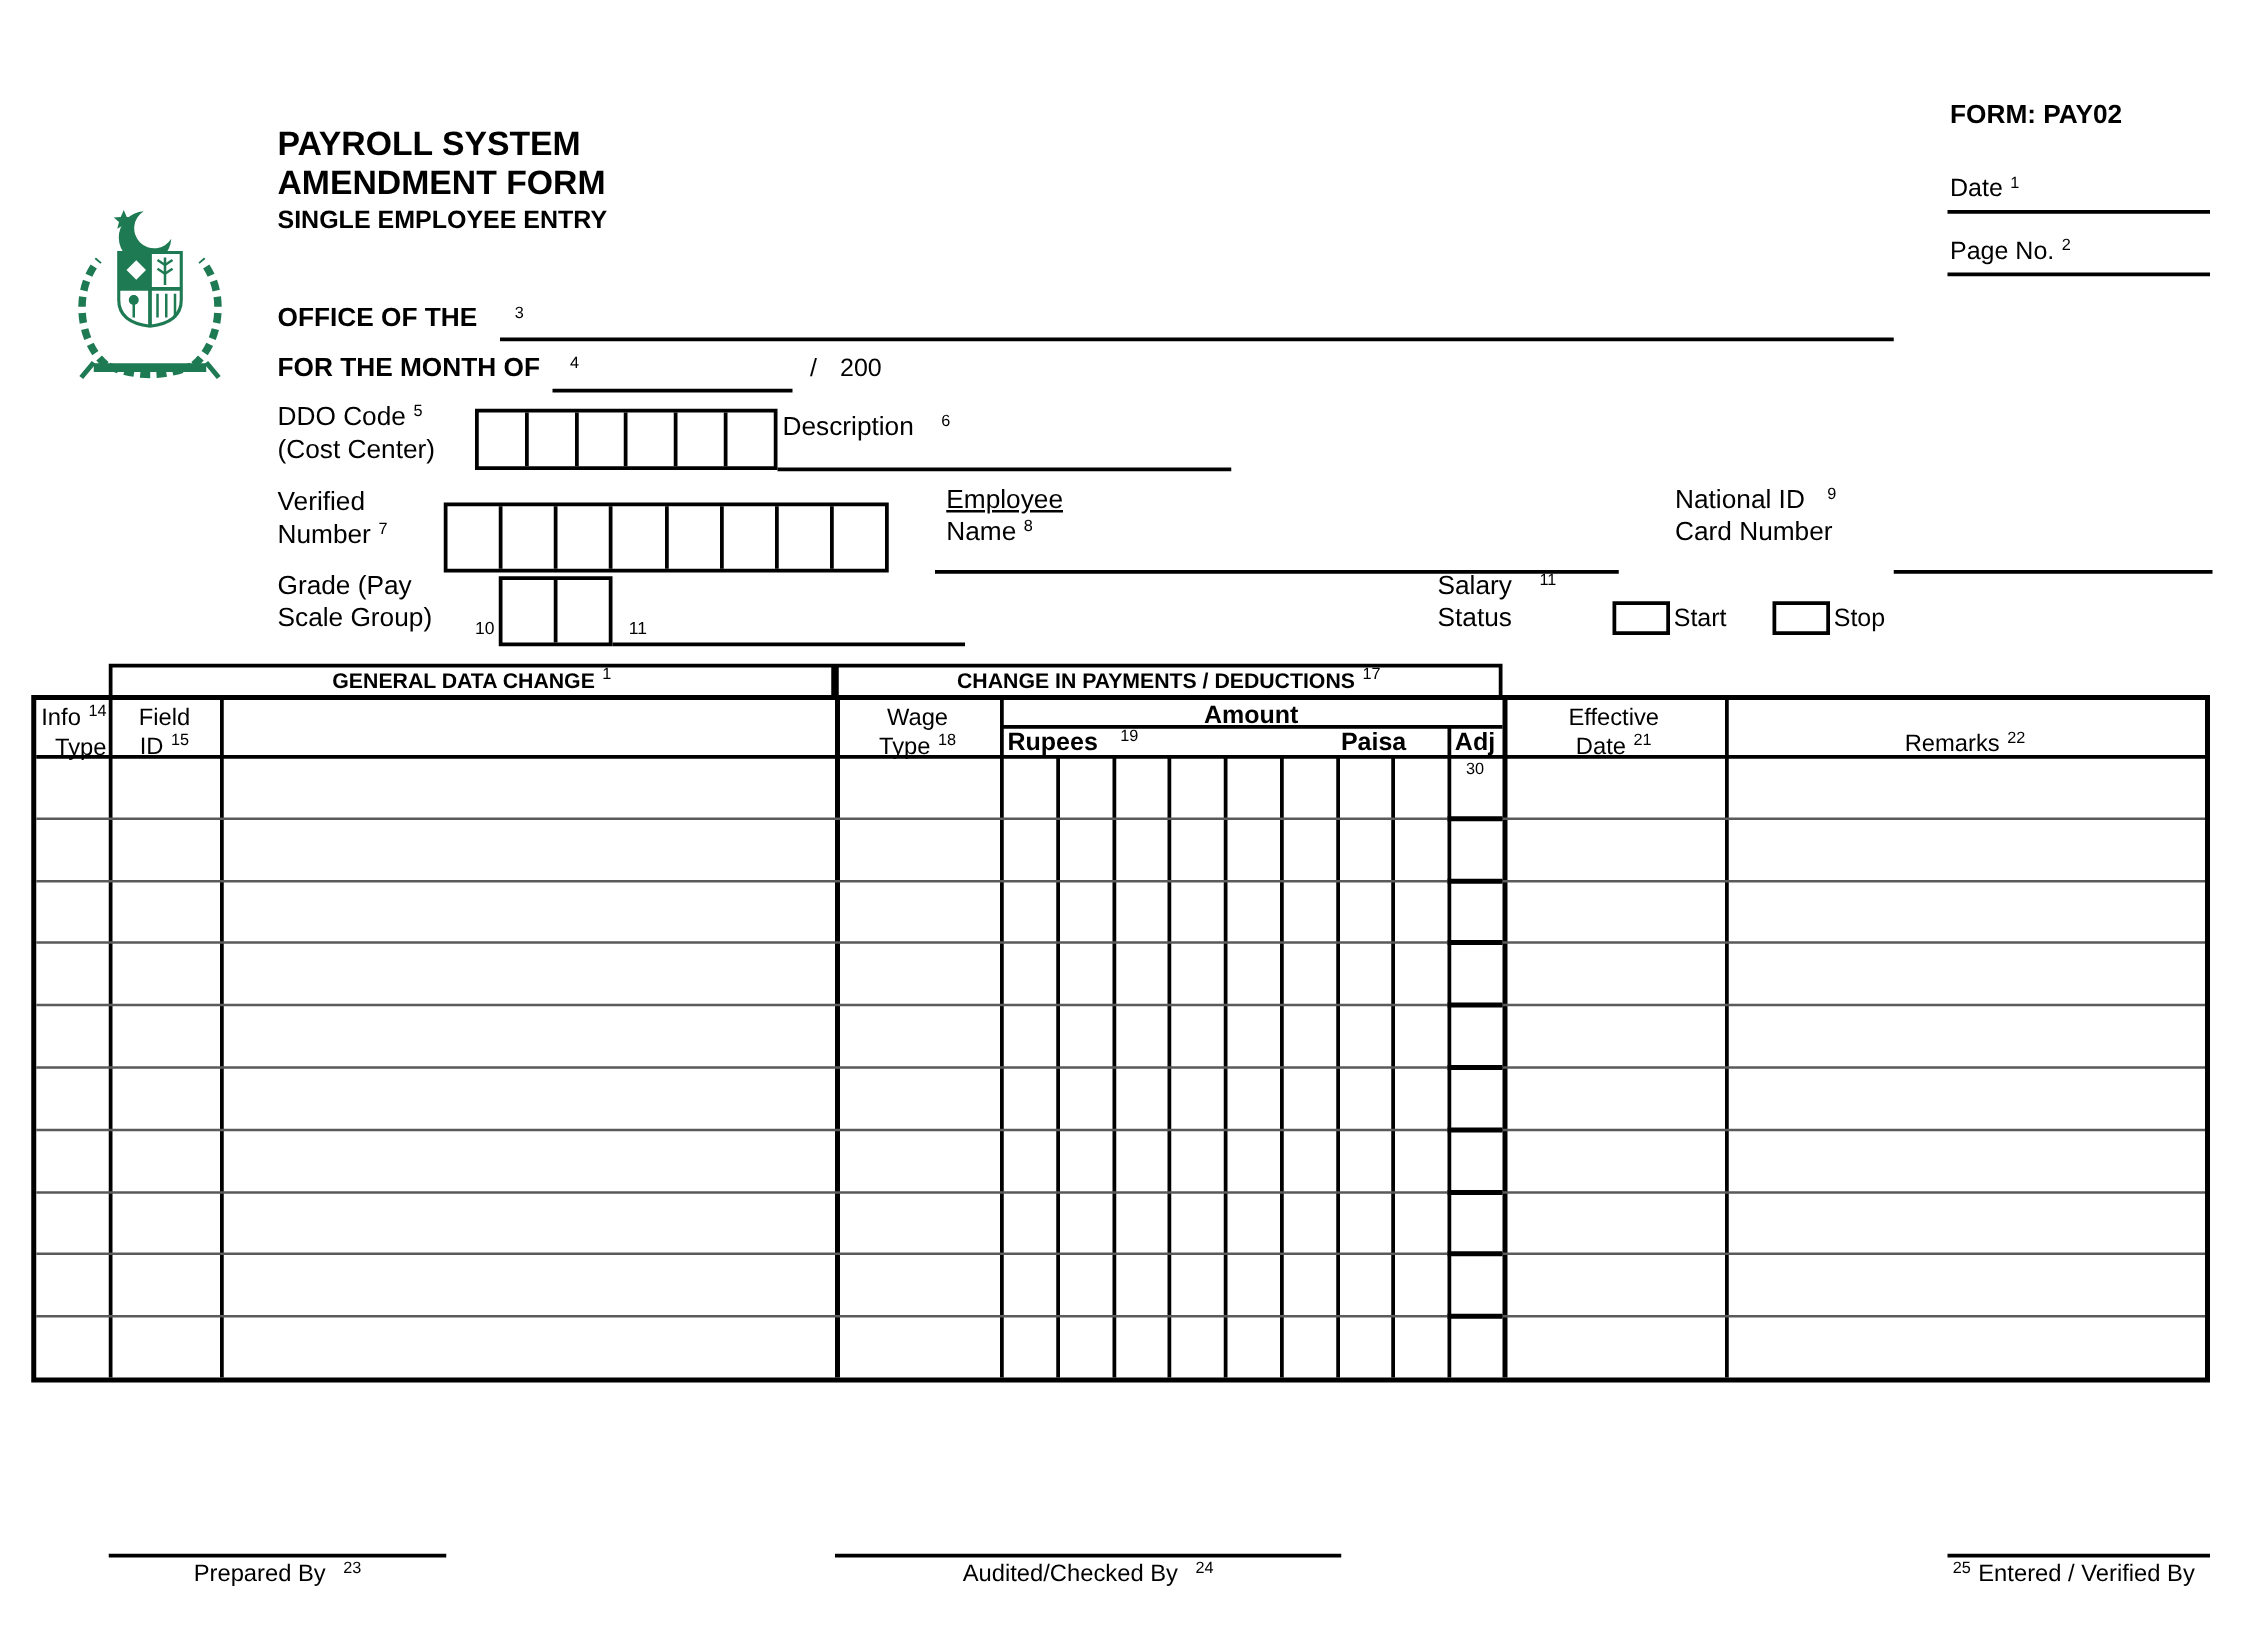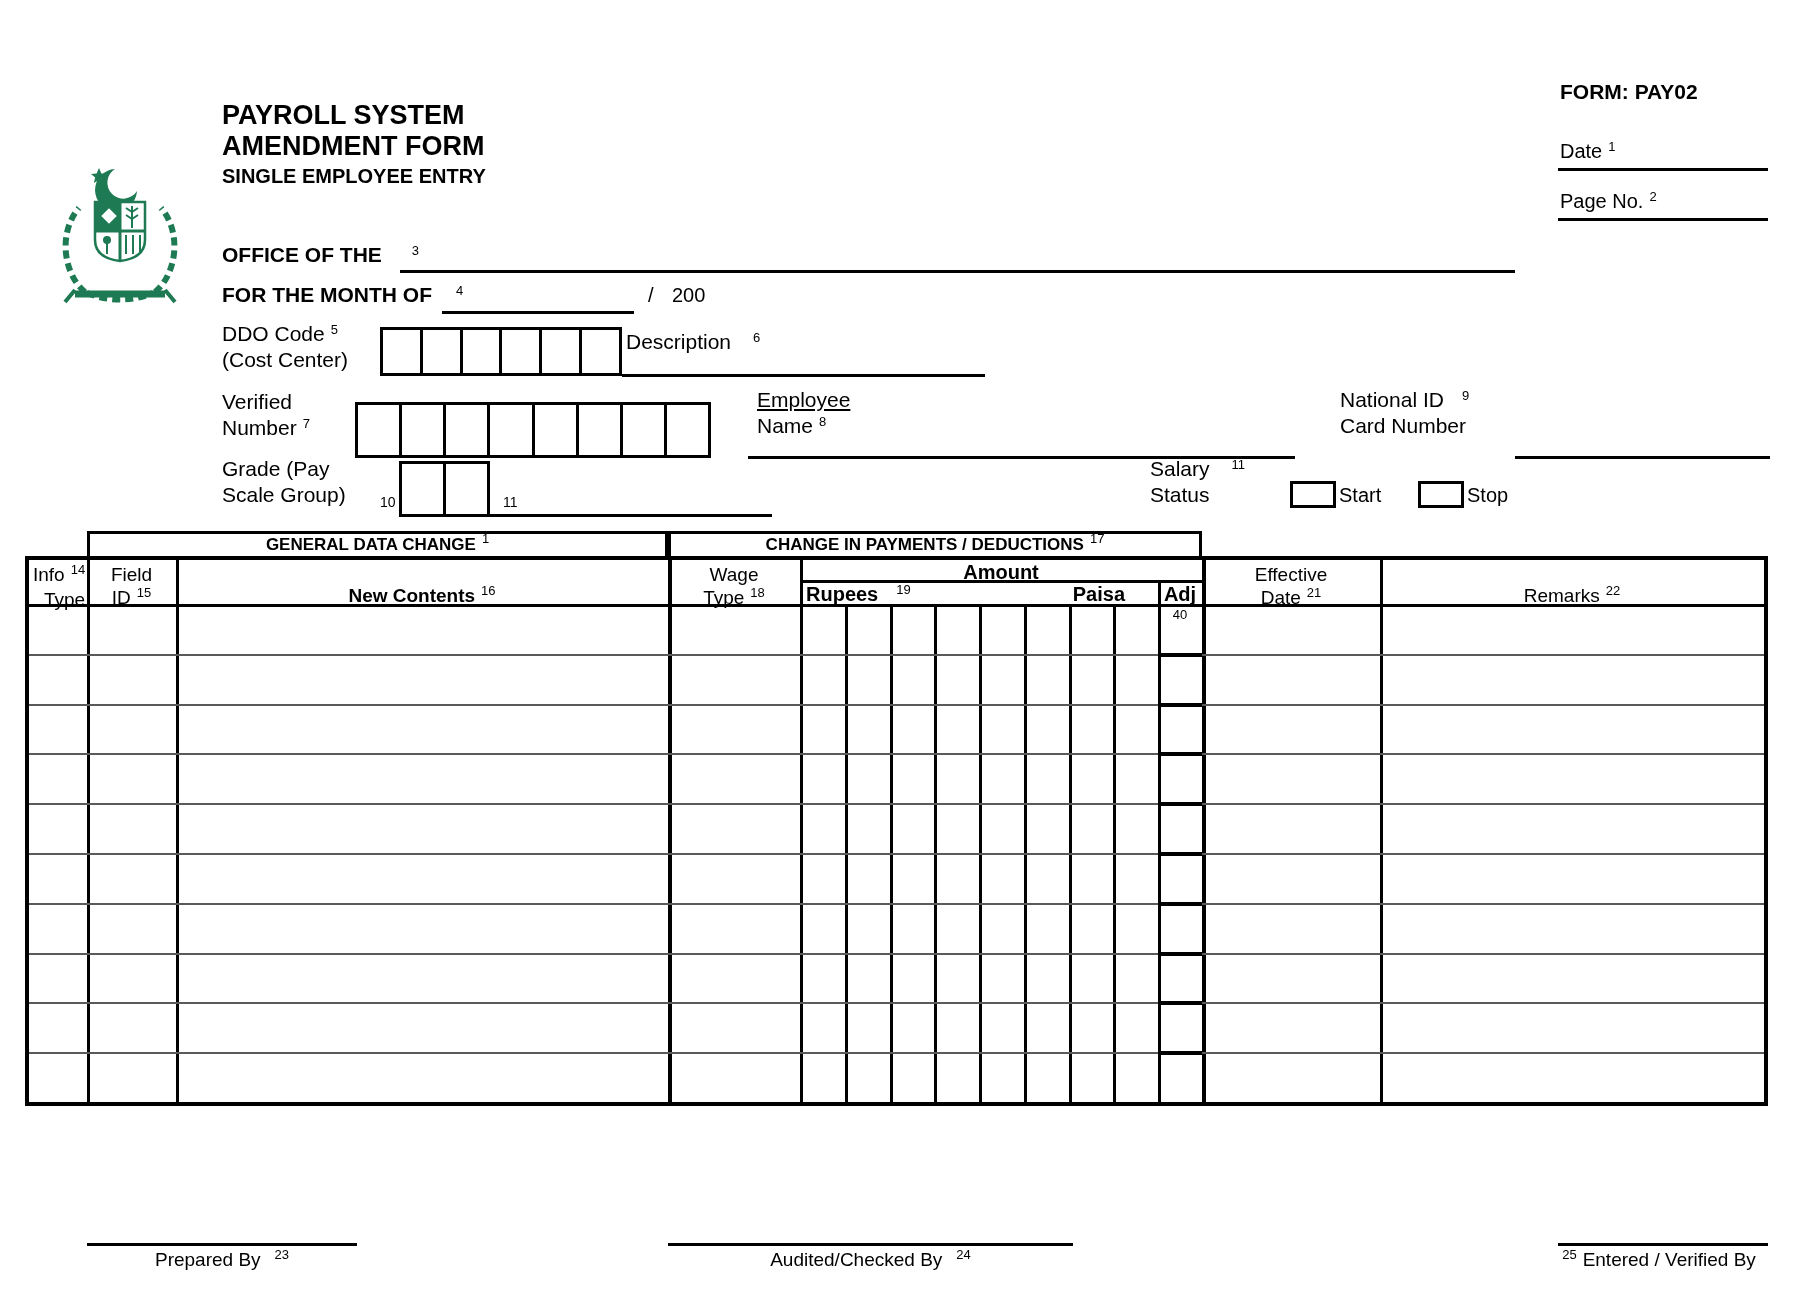--- a/index.html
+++ b/index.html
@@ -162,41 +162,38 @@
 <div id="tbl">
 
   <div class="cell hdr2 lft" style="left:4px;top:3px;">
     <span>Info</span><span class="ref">14</span><br>
     <span>Type</span>
   </div>
   <div class="cell hdr2" style="left:58px;top:3px;width:89px;">
     <span>Field</span><br>
     <span>ID</span><span class="ref">15</span>
   </div>
-  <div class="cell f19 b" style="left:147px;top:25px;width:492px;">
-    <span>New Contents</span><span class="ref">16</span>
-  </div>
   <div class="cell hdr2" style="left:639px;top:3px;width:132px;">
     <span>Wage</span><br>
     <span>Type</span><span class="ref">18</span>
   </div>
   <div class="cell f20 b" style="left:771px;top:1px;width:402px;">Amount</div>
   <div class="cell f20 b lft" style="left:777px;top:23px;">
     <span>Rupees</span><span class="ref" style="margin-left:18px;">19</span>
   </div>
   <div class="cell f20 b rgt" style="left:1001px;top:23px;width:95px;">Paisa</div>
   <div class="cell f20 b" style="left:1129px;top:23px;width:44px;">Adj</div>
   <div class="cell hdr2" style="left:1173px;top:3px;width:178px;">
     <span>Effective</span><br>
     <span>Date</span><span class="ref">21</span>
   </div>
   <div class="cell f19" style="left:1351px;top:25px;width:384px;">
     <span>Remarks</span><span class="ref">22</span>
   </div>
-  <div class="cell f13" style="left:1129px;top:47px;width:44px;">40</div>
+  <div class="cell f13" style="left:1129px;top:47px;width:44px;">30</div>
 <div style="position:absolute;left:0;top:44px;width:1735px;height:49.8px;"></div>
     <div style="position:absolute;left:0;top:93.8px;width:1735px;height:49.8px;"></div>
     <div style="position:absolute;left:0;top:143.6px;width:1735px;height:49.8px;"></div>
     <div style="position:absolute;left:0;top:193.39999999999998px;width:1735px;height:49.8px;"></div>
     <div style="position:absolute;left:0;top:243.2px;width:1735px;height:49.8px;"></div>
     <div style="position:absolute;left:0;top:293px;width:1735px;height:49.8px;"></div>
     <div style="position:absolute;left:0;top:342.79999999999995px;width:1735px;height:49.8px;"></div>
     <div style="position:absolute;left:0;top:392.59999999999997px;width:1735px;height:49.8px;"></div>
     <div style="position:absolute;left:0;top:442.4px;width:1735px;height:49.8px;"></div>
     <div style="position:absolute;left:0;top:492.2px;width:1735px;height:49.8px;"></div>

